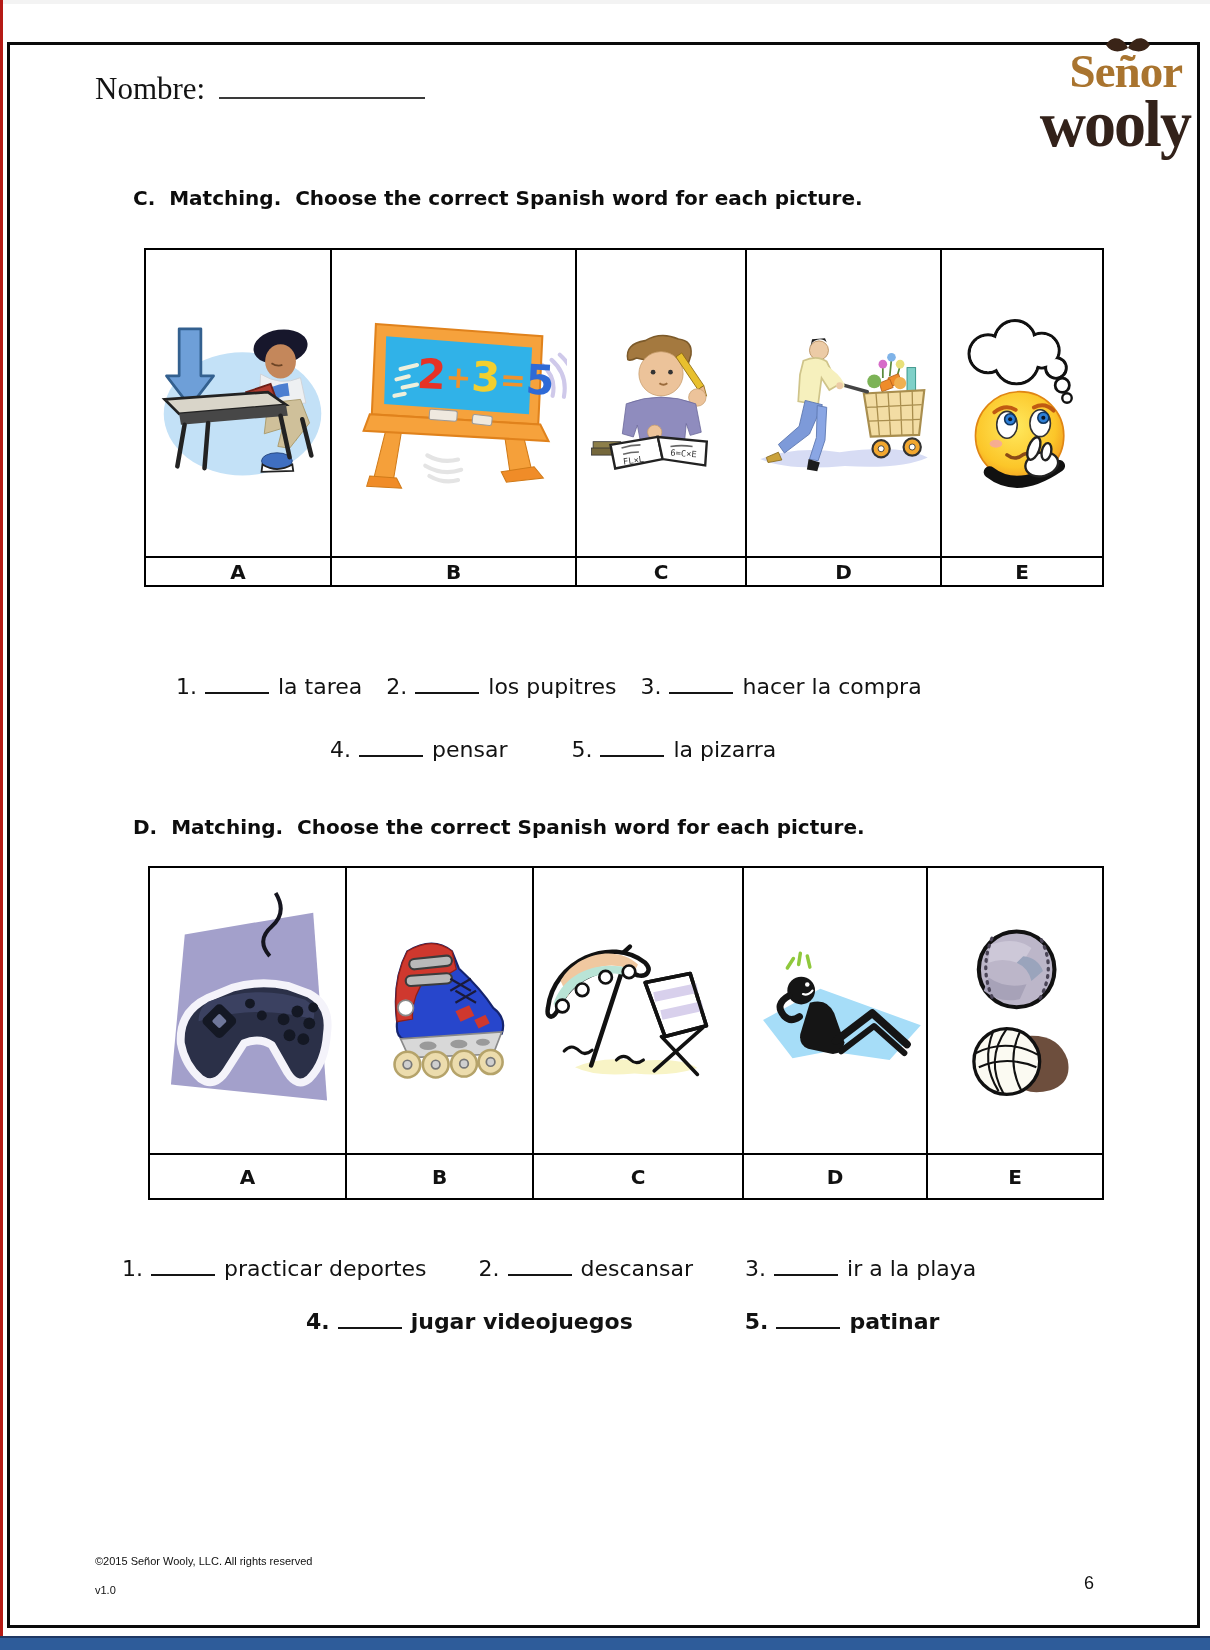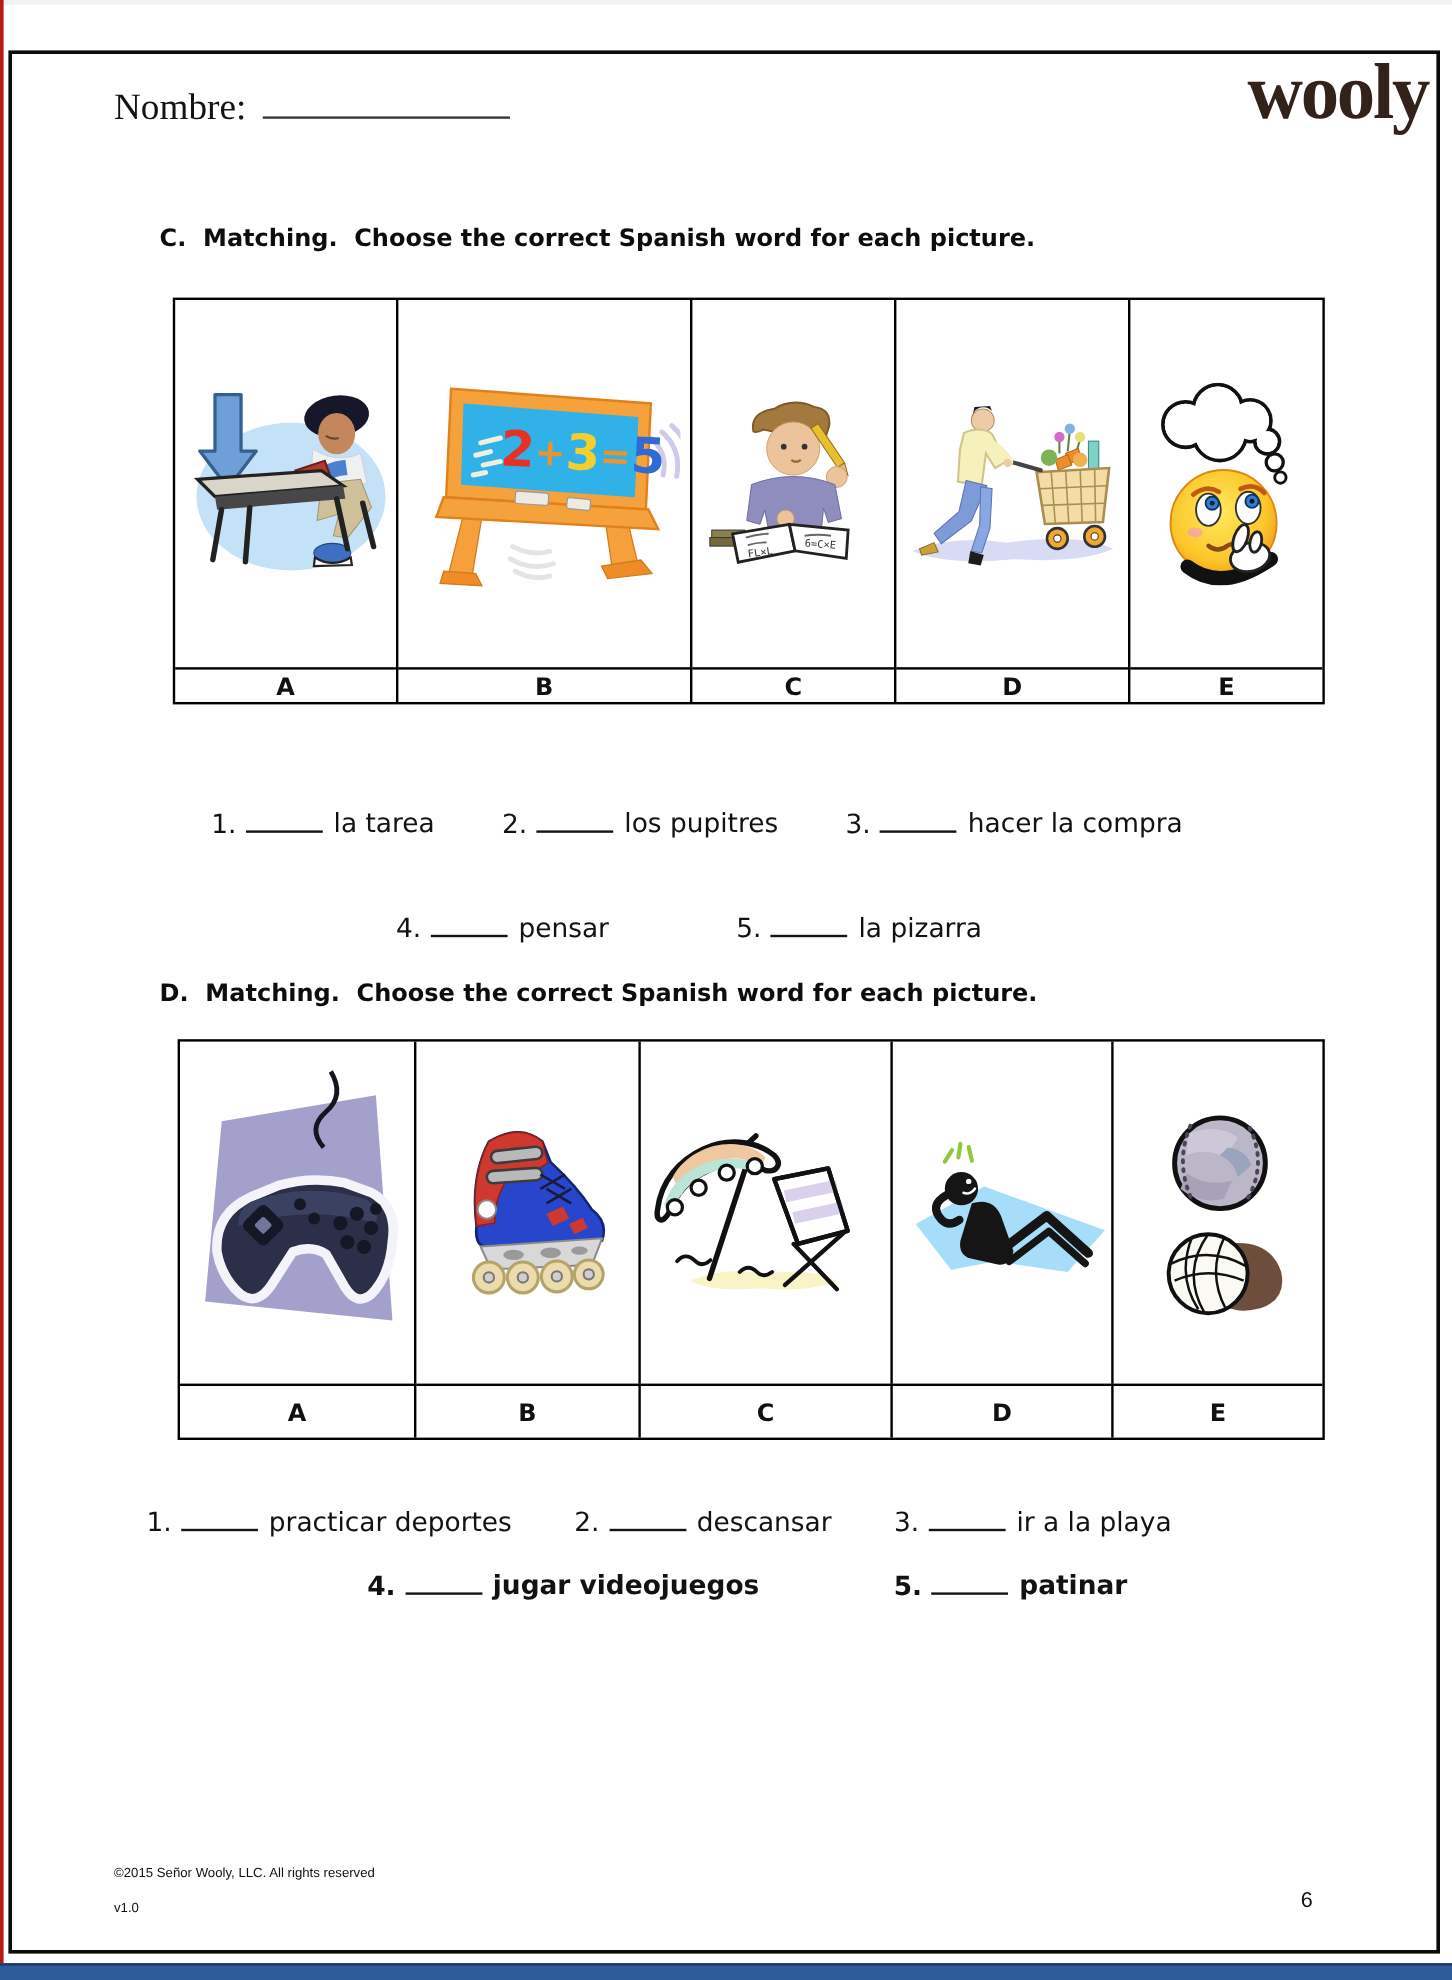--- a/index.html
+++ b/index.html
@@ -31,42 +31,48 @@
   .table-d{left:148px;top:866px;grid-template-columns:197px 187px 210px 184px 174px;grid-template-rows:285px 45px;}
   .cell{border-right:2px solid #000;display:flex;align-items:center;justify-content:center;overflow:hidden;}
   .cell.lastc{border-right:none;}
   .lab{border-right:2px solid #000;border-top:2px solid #000;display:flex;align-items:center;justify-content:center;font-weight:bold;font-size:20px;}
   .lab.lastc{border-right:none;}
   
   .ansline{display:flex;font-size:22px;white-space:nowrap;color:#121212;}
   .ans{display:inline;}
   .num{margin-right:6px;}
   .blank{display:inline-block;width:64px;height:.85em;border-bottom:2.5px solid #151515;margin:0 9px 0 2px;}
-  .ansline-c1{left:176px;top:673px;gap:56px;}
-  .ansline-c2{left:330px;top:760px;gap:106px;}
+  .ansline-c1{left:176px;top:673px;gap:24px;}
+  .ansline-c2{left:330px;top:736px;gap:64px;}
   .ansline-d1{left:122px;top:1255px;gap:52px;}
   .ansline-d2{left:306px;top:1308px;gap:112px;font-weight:bold;}
   
   .footer{font-family:"Liberation Sans",sans-serif;font-size:11px;color:#101010;}
   .footer1{left:95px;top:1555px;}
   .footer2{left:95px;top:1584px;}
   .pagenum{left:1084px;top:1573px;font-family:"Liberation Sans",sans-serif;font-size:18px;}
   svg{display:block;}
 </style>
 </head>
 <body>
 
 <div class="abs top-strip"></div>
 <div class="abs page-frame"></div>
 
 <div class="abs nombre">
   <span>Nombre:</span><span class="nblank"></span>
 </div>
 
 <div class="abs logo">
+  <div class="senor">
+    <span>Señor</span>
+    <svg class="mustache" viewBox="0 0 48 22">
+      <path d="M24,14 C19,2 7,1 2,11 C8,20 18,18 24,14 Z M24,14 C29,2 41,1 46,11 C40,20 30,18 24,14 Z" fill="#3a2417"></path>
+    </svg>
+  </div>
   <div class="wooly">wooly</div>
 </div>
 
 <div class="abs heading heading-c">C.  Matching.  Choose the correct Spanish word for each picture.</div>
 
 <div class="abs ptable table-c">
   <div class="cell">
     <svg viewBox="0 0 190 200" width="172" height="212">
       <ellipse cx="100" cy="112" rx="87" ry="68" fill="#c3e1f7"></ellipse>
       <path d="M30,18 L54,18 L54,70 L68,70 L42,104 L16,70 L30,70 Z" fill="#6e9fd8" stroke="#33608f" stroke-width="3" stroke-linejoin="round"></path>

